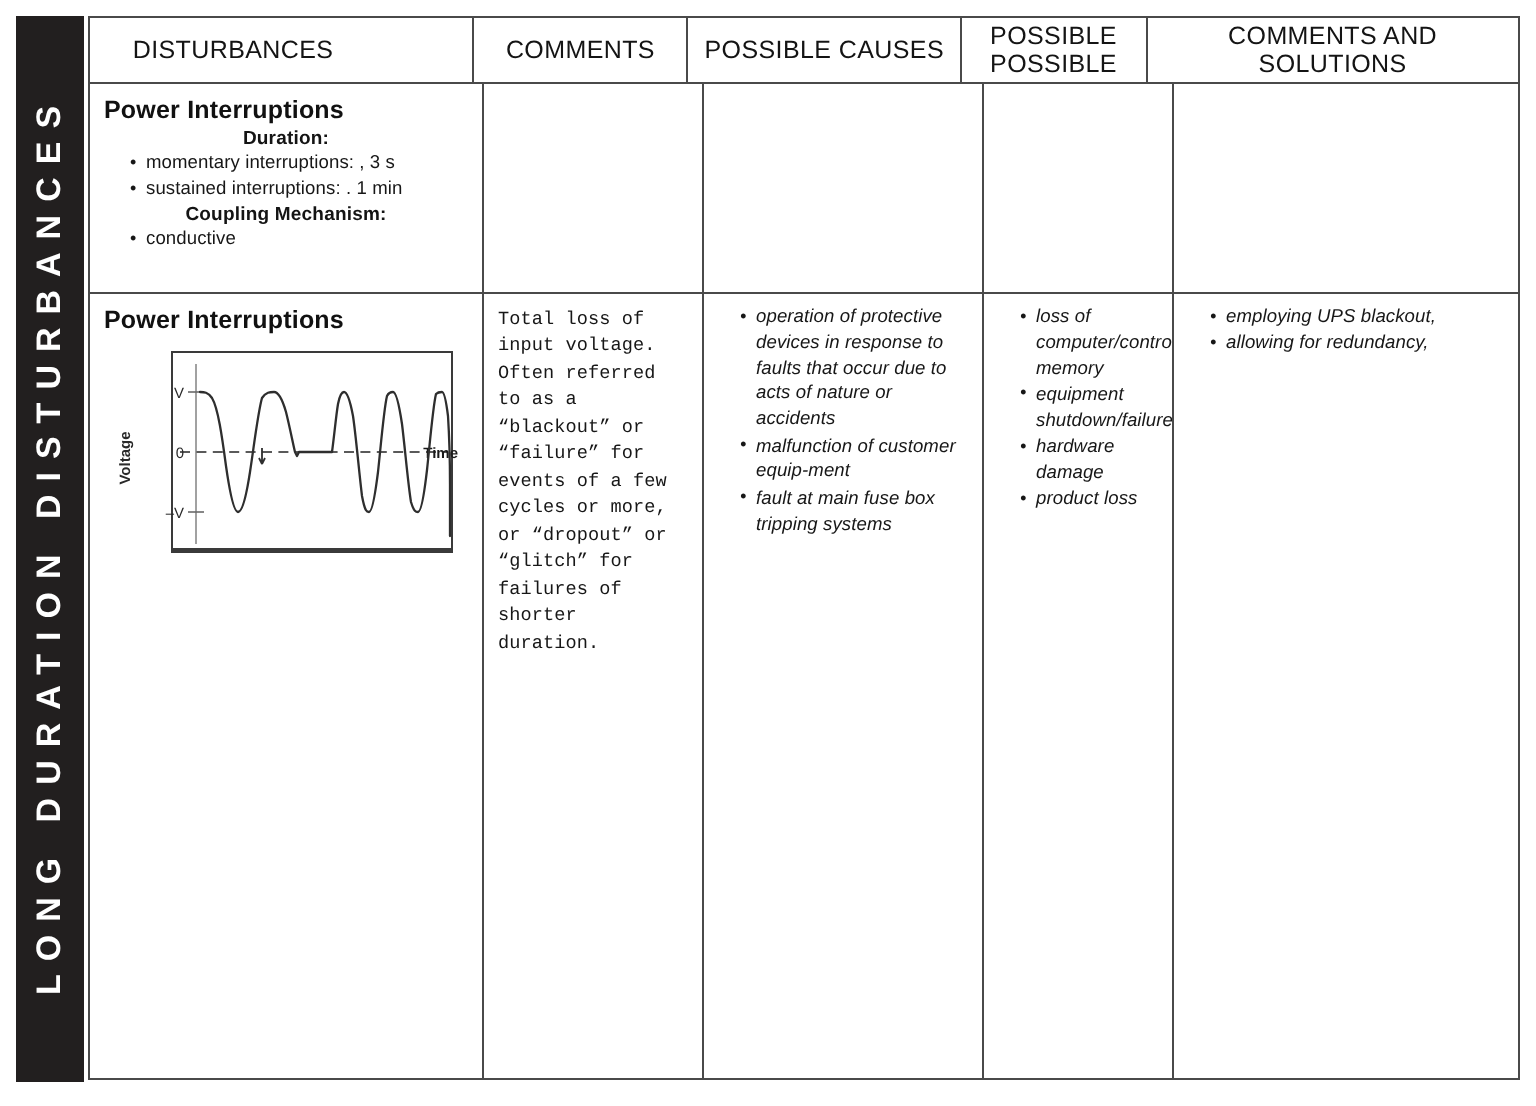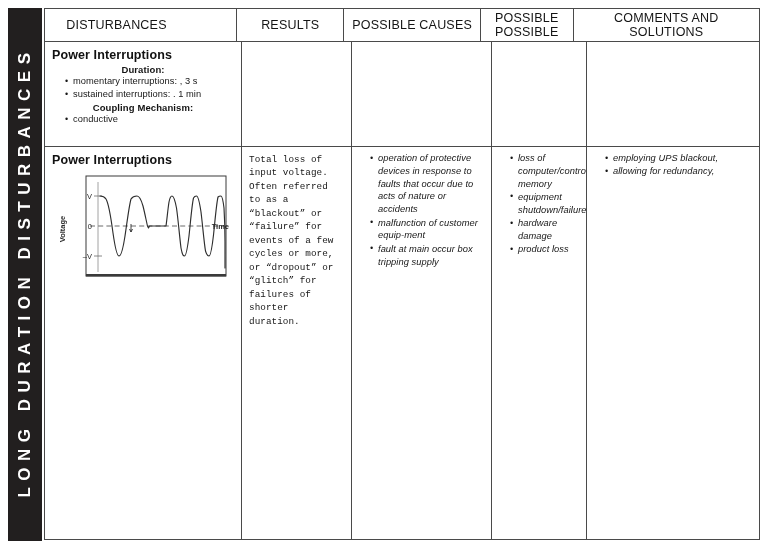--- a/index.html
+++ b/index.html
@@ -180,21 +180,21 @@
     <div id="side-band-label">LONG DURATION DISTURBANCES</div>
   </div>
 
   <div id="table">
 
     <div class="trow" id="row-header">
       <div class="cell c-dist" id="hdr-disturbances">
         <span class="hdr-text">DISTURBANCES</span>
       </div>
       <div class="cell c-symp">
-        <span class="hdr-text">RESULTS</span>
+        <span class="hdr-text">COMMENTS</span>
       </div>
       <div class="cell c-cause">
         <span class="hdr-text">POSSIBLE CAUSES</span>
       </div>
       <div class="cell c-result">
         <span class="hdr-text">POSSIBLE POSSIBLE</span>
       </div>
       <div class="cell c-comment">
         <span class="hdr-text">COMMENTS AND SOLUTIONS</span>
       </div>
@@ -282,21 +282,21 @@
       </div>
 
       <div class="cell c-symp">
         <p class="para">Total loss of input voltage. Often referred to as a “blackout” or “failure” for events of a few cycles or more, or “dropout” or “glitch” for failures of shorter duration.</p>
       </div>
 
       <div class="cell c-cause">
         <ul class="blist tight">
           <li>operation of protective devices in response to faults that occur due to acts of nature or accidents</li>
           <li>malfunction of customer equip-ment</li>
-          <li>fault at main occur box tripping supply</li>
+          <li>fault at main fuse box tripping systems</li>
         </ul>
       </div>
 
       <div class="cell c-result">
         <ul class="blist tight">
           <li>loss of computer/controller memory</li>
           <li>equipment shutdown/failure</li>
           <li>hardware damage</li>
           <li>product loss</li>
         </ul>

